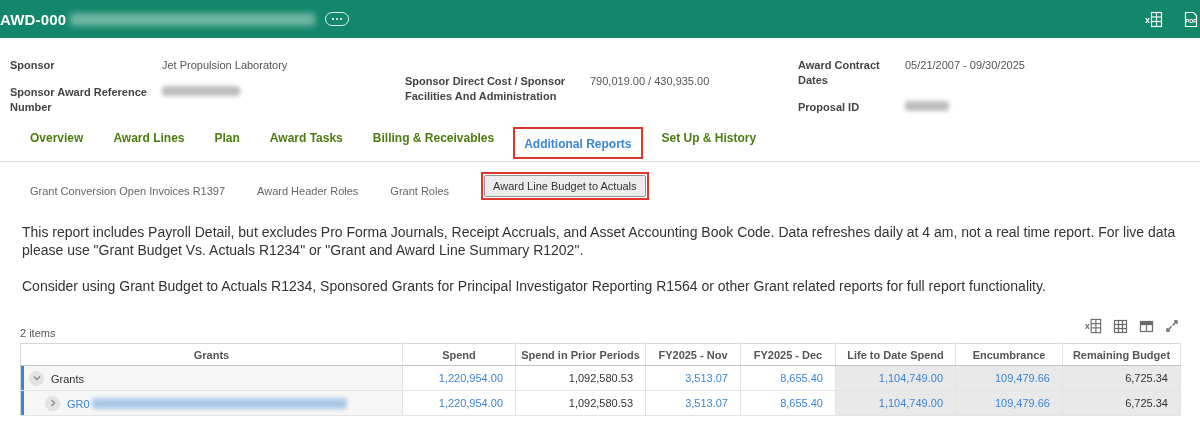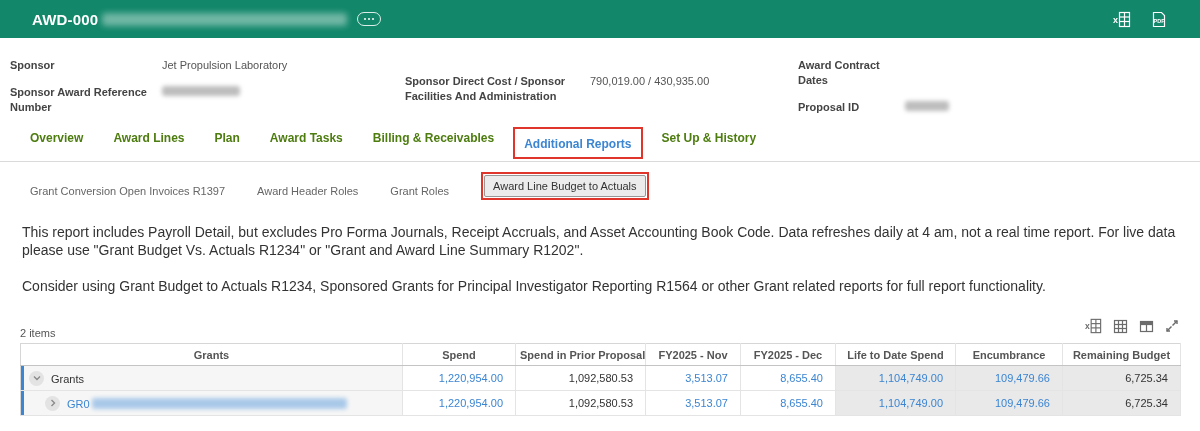--- a/index.html
+++ b/index.html
@@ -7,21 +7,21 @@
     --link-blue:#3b85d2;
     --annotation-red:#e0352b;
     --shade-gray:#e9e9e9;
     --firstcol-gray:#f6f6f6;
     --border-gray:#d6d6d6;
   }
   *{box-sizing:border-box;margin:0;padding:0;}
   html,body{width:1200px;height:431px;background:#fff;overflow:hidden;
     font-family:"Liberation Sans","DejaVu Sans",sans-serif;color:#333;}
   
-  .topbar{height:38px;background:var(--header-green);display:flex;align-items:center;padding:0 32px;}
+  .topbar{height:38px;background:var(--header-green);display:flex;align-items:center;padding:0 0;}
   .topbar .title{color:#fff;font-size:15px;font-weight:bold;letter-spacing:.2px;}
   .blur{display:inline-block;border-radius:3px;}
   .blur-title{width:245px;height:13px;background:rgba(255,255,255,.4);filter:blur(3px);margin-left:4px;}
   .more-btn{margin-left:10px;width:24px;height:14px;border:1px solid rgba(255,255,255,.85);border-radius:8px;
     background:transparent;display:flex;align-items:center;justify-content:center;gap:2px;cursor:pointer;}
   .more-btn i{width:2px;height:2px;border-radius:50%;background:#fff;display:block;}
   .topbar-right{margin-left:auto;display:flex;align-items:center;gap:18px;color:#fff;}
   .topbar-right svg{display:block;}
   
   .summary{display:flex;padding:20px 10px 0 10px;}
@@ -116,20 +116,21 @@
   </div>
   <div class="sum-col c2">
     <div class="field">
       <span class="lbl">Sponsor Direct Cost / Sponsor Facilities And Administration</span>
       <span class="val">790,019.00 / 430,935.00</span>
     </div>
   </div>
   <div class="sum-col c3">
     <div class="field">
       <span class="lbl">Award Contract Dates</span>
+      <span class="val">05/21/2007 - 09/30/2025</span>
     </div>
     <div class="field">
       <span class="lbl">Proposal ID</span>
       <span class="val"><span class="blur blur-gray small"></span></span>
     </div>
   </div>
 </div>
 
 <div class="tabs">
   <span class="tab">Overview</span>
@@ -206,21 +207,21 @@
         <col style="width:95px">
       <col style="width:95px">
         <col style="width:120px">
         <col style="width:107px">
         <col style="width:118px">
     </colgroup>
     <thead>
       <tr>
         <th>Grants</th>
         <th>Spend</th>
-        <th>Spend in Prior Proposal</th>
+        <th>Spend in Prior Periods</th>
         <th>FY2025 - Nov</th>
         <th>FY2025 - Dec</th>
         <th>Life to Date Spend</th>
         <th>Encumbrance</th>
         <th>Remaining Budget</th>
       </tr>
     </thead>
     <tbody>
       <tr>
         <td class="hier">

